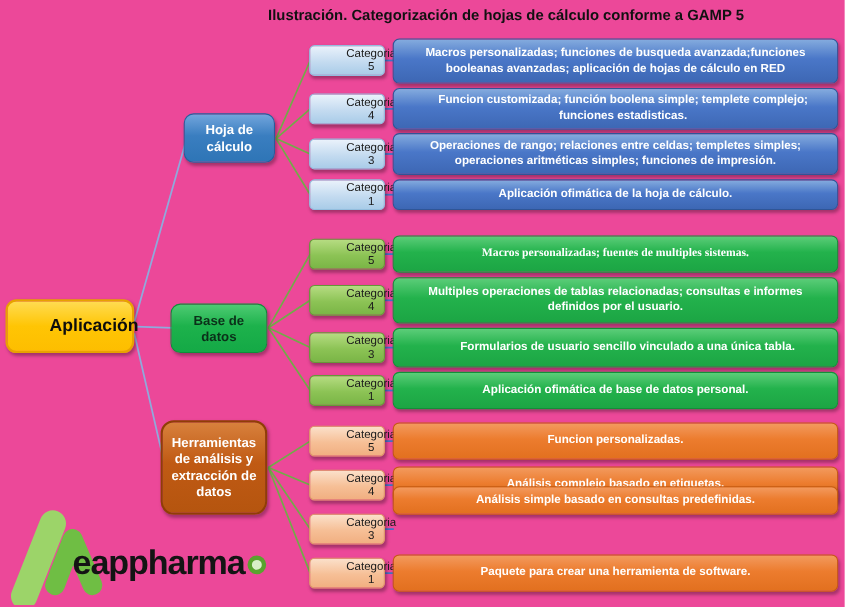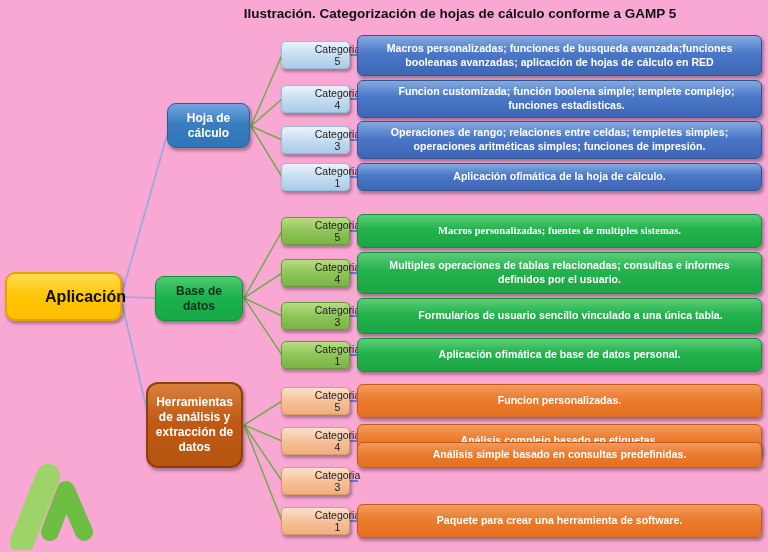--- a/index.html
+++ b/index.html
@@ -1,17 +1,17 @@
 <!DOCTYPE html>
 <html><head>
 <meta charset="utf-8">
 <style>
   html,body{margin:0;padding:0;background:#fff;}
   .canvas{
-    position:relative;width:768px;height:552px;background:#f9a8d4;overflow:hidden;
+    position:relative;width:768px;height:552px;background:#ec4899;overflow:hidden;
     font-family:"Liberation Sans", sans-serif;
   }
   .title{
     position:absolute;left:150px;top:6px;width:620px;text-align:center;
     font-size:13.5px;font-weight:bold;color:#111;
   }
   svg.connectors{position:absolute;left:0;top:0;z-index:0;}
   .node{position:absolute;z-index:2;display:flex;align-items:center;justify-content:center;
     text-align:center;box-sizing:border-box;box-shadow:1.5px 2.5px 3px rgba(0,0,0,0.30);padding-left:44px;}
   
@@ -129,14 +129,18 @@
   <div class="node catlab orange" style="top:467px;">Categoria 3</div>
   <div class="node desc orange" style="top:442px;height:26px;">Análisis simple basado en consultas predefinidas.</div>
 
   <div class="node catlab orange" style="top:507px;">Categoria 1</div>
   <div class="node desc orange" style="top:504px;height:34px;">Paquete para crear una herramienta de software.</div>
 
   <svg width="100" height="100" style="position:absolute;left:6px;top:450px;z-index:1;">
     <line x1="16" y1="92" x2="42" y2="26" stroke="#9CD469" stroke-width="24" stroke-linecap="round"></line>
     <path d="M44 82 L60 40 L78 82" fill="none" stroke="#6FBE44" stroke-width="18" stroke-linecap="round" stroke-linejoin="round"></path>
   </svg>
+  <div class="logo-text">
+    <span>eappharma</span>
+      <span class="logo-dot"></span>
+  </div>
 
 </div>
 
 </body></html>

